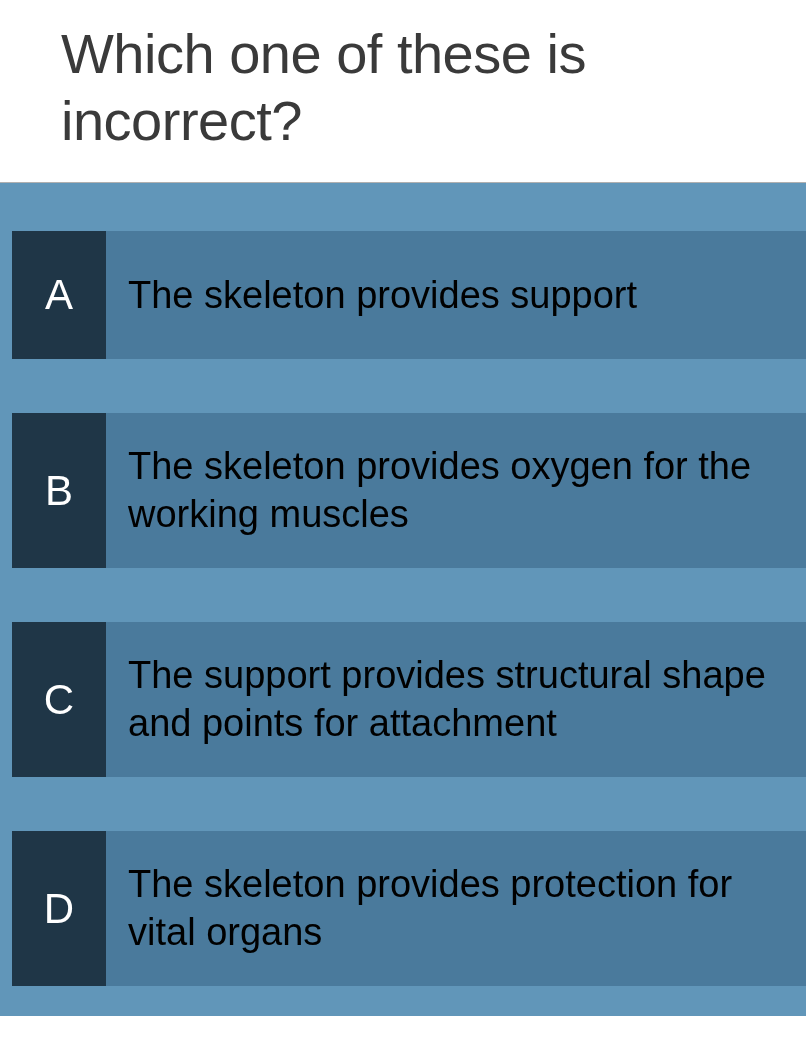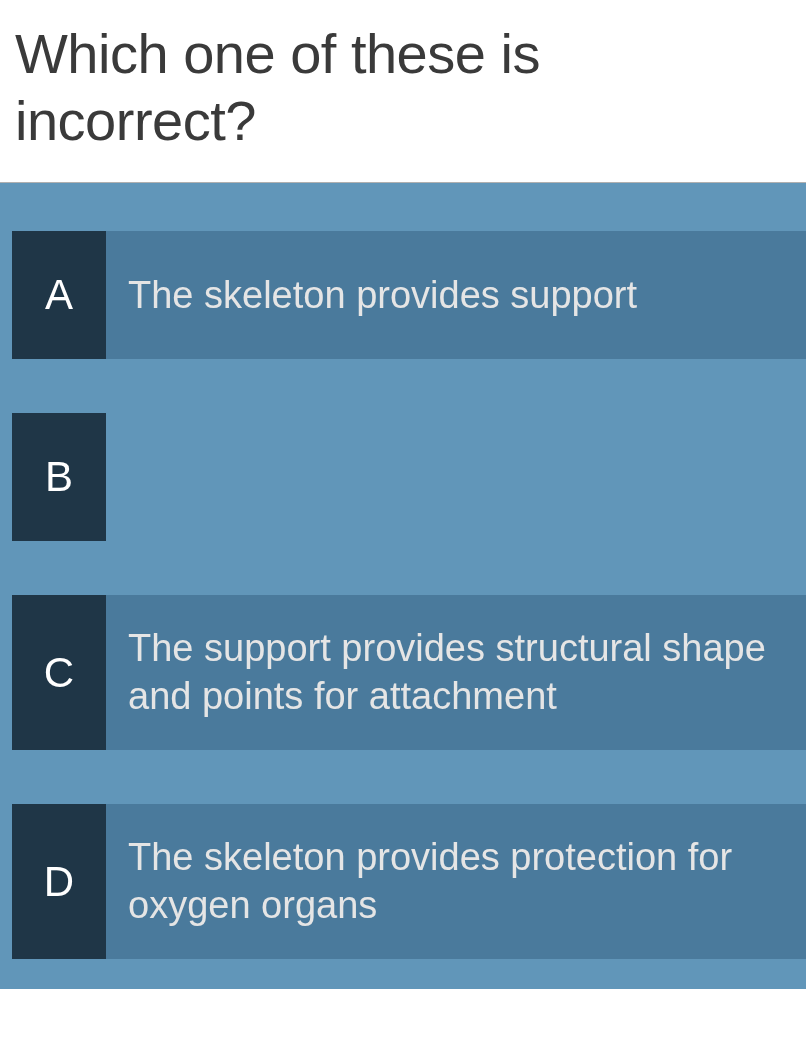--- a/index.html
+++ b/index.html
@@ -16,20 +16,21 @@
     .question-header {
       padding: 20px 15px 28px 15px;
       background: #ffffff;
     }
     .question-text {
       font-size: 56px;
       font-weight: 300;
       color: #3a3a3a;
       line-height: 1.2;
       letter-spacing: -0.5px;
+      margin-left: 46px;
     }
     .answers-container {
       background: #6196b9;
       padding: 48px 0 30px 12px;
       border-top: 1px solid #b0b0b0;
     }
     .answer-option {
       display: flex;
       align-items: stretch;
       margin-bottom: 54px;
@@ -46,21 +47,21 @@
       display: flex;
       align-items: center;
       justify-content: center;
       font-size: 42px;
       font-weight: 300;
       flex-shrink: 0;
     }
     .answer-text {
       flex: 1;
       background: #4a7a9c;
-      color: #e5e5e5;
+      color: #000000;
       padding: 30px 22px;
       font-size: 38px;
       font-weight: 300;
       line-height: 1.25;
       display: flex;
       align-items: center;
     }
   </style>
 </head>
 <body>
@@ -69,22 +70,23 @@
   <div class="question-text">Which one of these is incorrect?</div>
 </div>
 
 <div class="answers-container">
   <div class="answer-option">
     <div class="answer-letter">A</div>
     <div class="answer-text">The skeleton provides support</div>
   </div>
   <div class="answer-option">
     <div class="answer-letter">B</div>
+    <div class="answer-text">The skeleton provides oxygen for the working muscles</div>
   </div>
   <div class="answer-option">
     <div class="answer-letter">C</div>
     <div class="answer-text">The support provides structural shape and points for attachment</div>
   </div>
   <div class="answer-option">
     <div class="answer-letter">D</div>
-    <div class="answer-text">The skeleton provides protection for oxygen organs</div>
+    <div class="answer-text">The skeleton provides protection for vital organs</div>
   </div>
 </div>
 
 </body></html>

